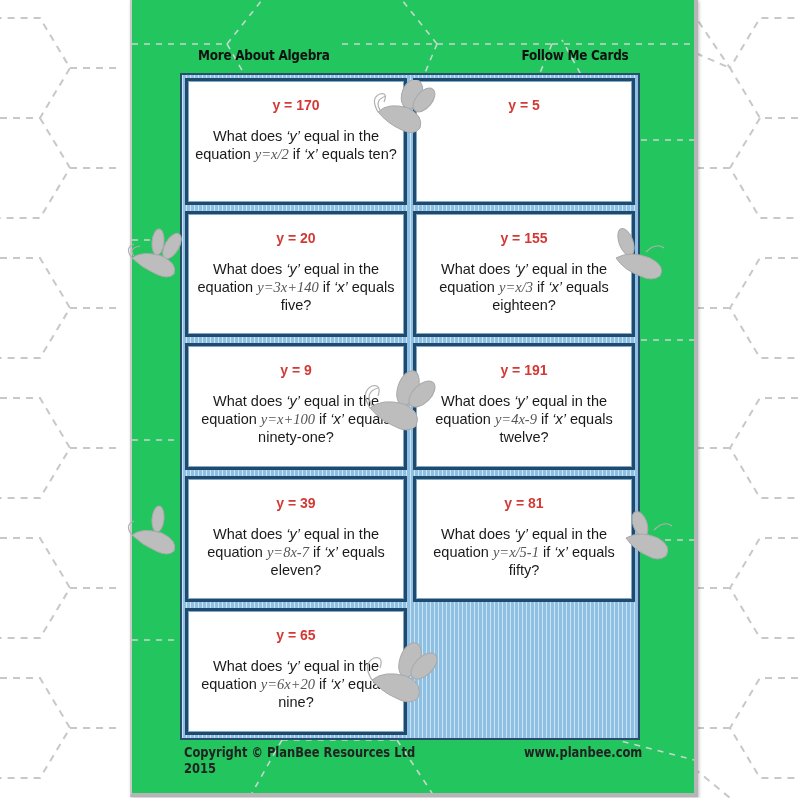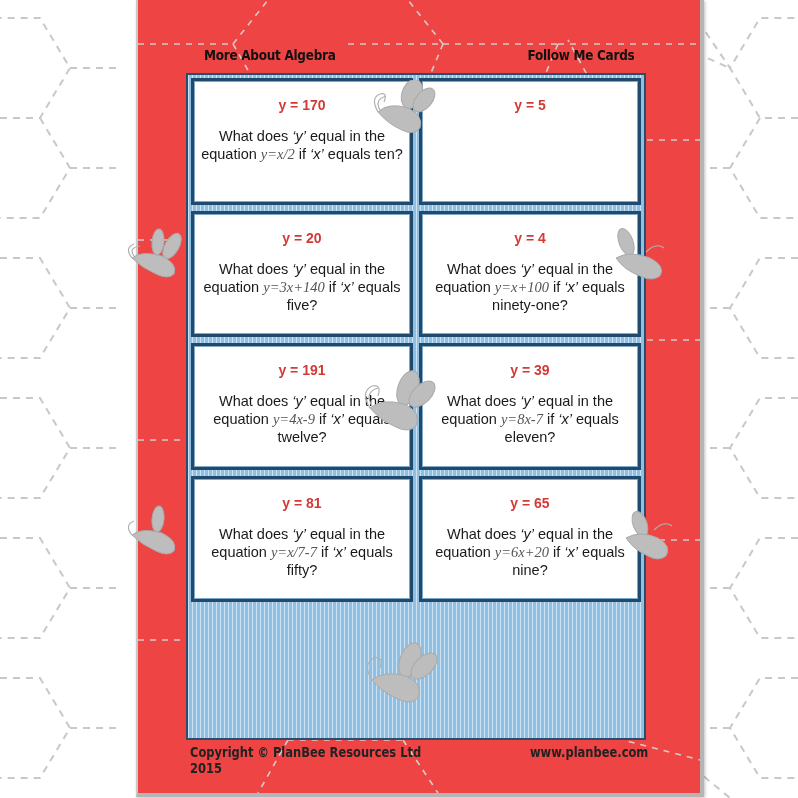--- a/index.html
+++ b/index.html
@@ -3,22 +3,22 @@
   <meta charset="utf-8">
   <style>
     html, body { margin:0; padding:0; }
     body {
       width:798px; height:798px; position:relative; overflow:hidden;
       background:#ffffff;
       font-family:"Liberation Sans", sans-serif;
     }
     .bg-hex { position:absolute; left:0; top:0; width:798px; height:798px; z-index:0; }
     .page {
-      position:absolute; left:136px; top:0; width:562px; height:793px;
-      background:#ef4444;
+      position:absolute; left:130px; top:0; width:562px; height:793px;
+      background:#22c55e;
       border-left:2px solid #c9c9c9;
       border-right:4px solid #b5b5b5;
       border-bottom:4px solid #b5b5b5;
       box-shadow: 1px 1px 3px rgba(0,0,0,0.25);
       z-index:1;
     }
     .page-hex { position:absolute; left:0; top:0; width:562px; height:793px; z-index:0; opacity:0.9; }
     .header {
       position:absolute; left:50px; top:38px; width:462px; height:34px;
       display:flex; justify-content:space-between; align-items:center;
@@ -161,23 +161,29 @@
       <div class="answer">y = 5</div>
     </div>
 
     <div class="card">
       <div class="answer">y = 20</div>
       <div class="question">
         <span>What does </span><span class="q">‘y’</span><span> equal in the equation </span><span class="eq">y=3x+140</span><span> if </span><span class="q">‘x’</span><span> equals five?</span>
       </div>
     </div>
 
-
-    <div class="card">
-      <div class="answer">y = 4</div>
+    <div class="card">
+      <div class="answer">y = 155</div>
+      <div class="question">
+        <span>What does </span><span class="q">‘y’</span><span> equal in the equation </span><span class="eq">y=x/3</span><span> if </span><span class="q">‘x’</span><span> equals eighteen?</span>
+      </div>
+    </div>
+
+    <div class="card">
+      <div class="answer">y = 9</div>
       <div class="question">
         <span>What does </span><span class="q">‘y’</span><span> equal in the equation </span><span class="eq">y=x+100</span><span> if </span><span class="q">‘x’</span><span> equals ninety-one?</span>
       </div>
     </div>
 
     <div class="card">
       <div class="answer">y = 191</div>
       <div class="question">
         <span>What does </span><span class="q">‘y’</span><span> equal in the equation </span><span class="eq">y=4x-9</span><span> if </span><span class="q">‘x’</span><span> equals twelve?</span>
       </div>
@@ -186,21 +192,21 @@
     <div class="card">
       <div class="answer">y = 39</div>
       <div class="question">
         <span>What does </span><span class="q">‘y’</span><span> equal in the equation </span><span class="eq">y=8x-7</span><span> if </span><span class="q">‘x’</span><span> equals eleven?</span>
       </div>
     </div>
 
     <div class="card">
       <div class="answer">y = 81</div>
       <div class="question">
-        <span>What does </span><span class="q">‘y’</span><span> equal in the equation </span><span class="eq">y=x/7-7</span><span> if </span><span class="q">‘x’</span><span> equals fifty?</span>
+        <span>What does </span><span class="q">‘y’</span><span> equal in the equation </span><span class="eq">y=x/5-1</span><span> if </span><span class="q">‘x’</span><span> equals fifty?</span>
       </div>
     </div>
 
 
     <div class="card">
       <div class="answer">y = 65</div>
       <div class="question">
         <span>What does </span><span class="q">‘y’</span><span> equal in the equation </span><span class="eq">y=6x+20</span><span> if </span><span class="q">‘x’</span><span> equals nine?</span>
       </div>
     </div>

